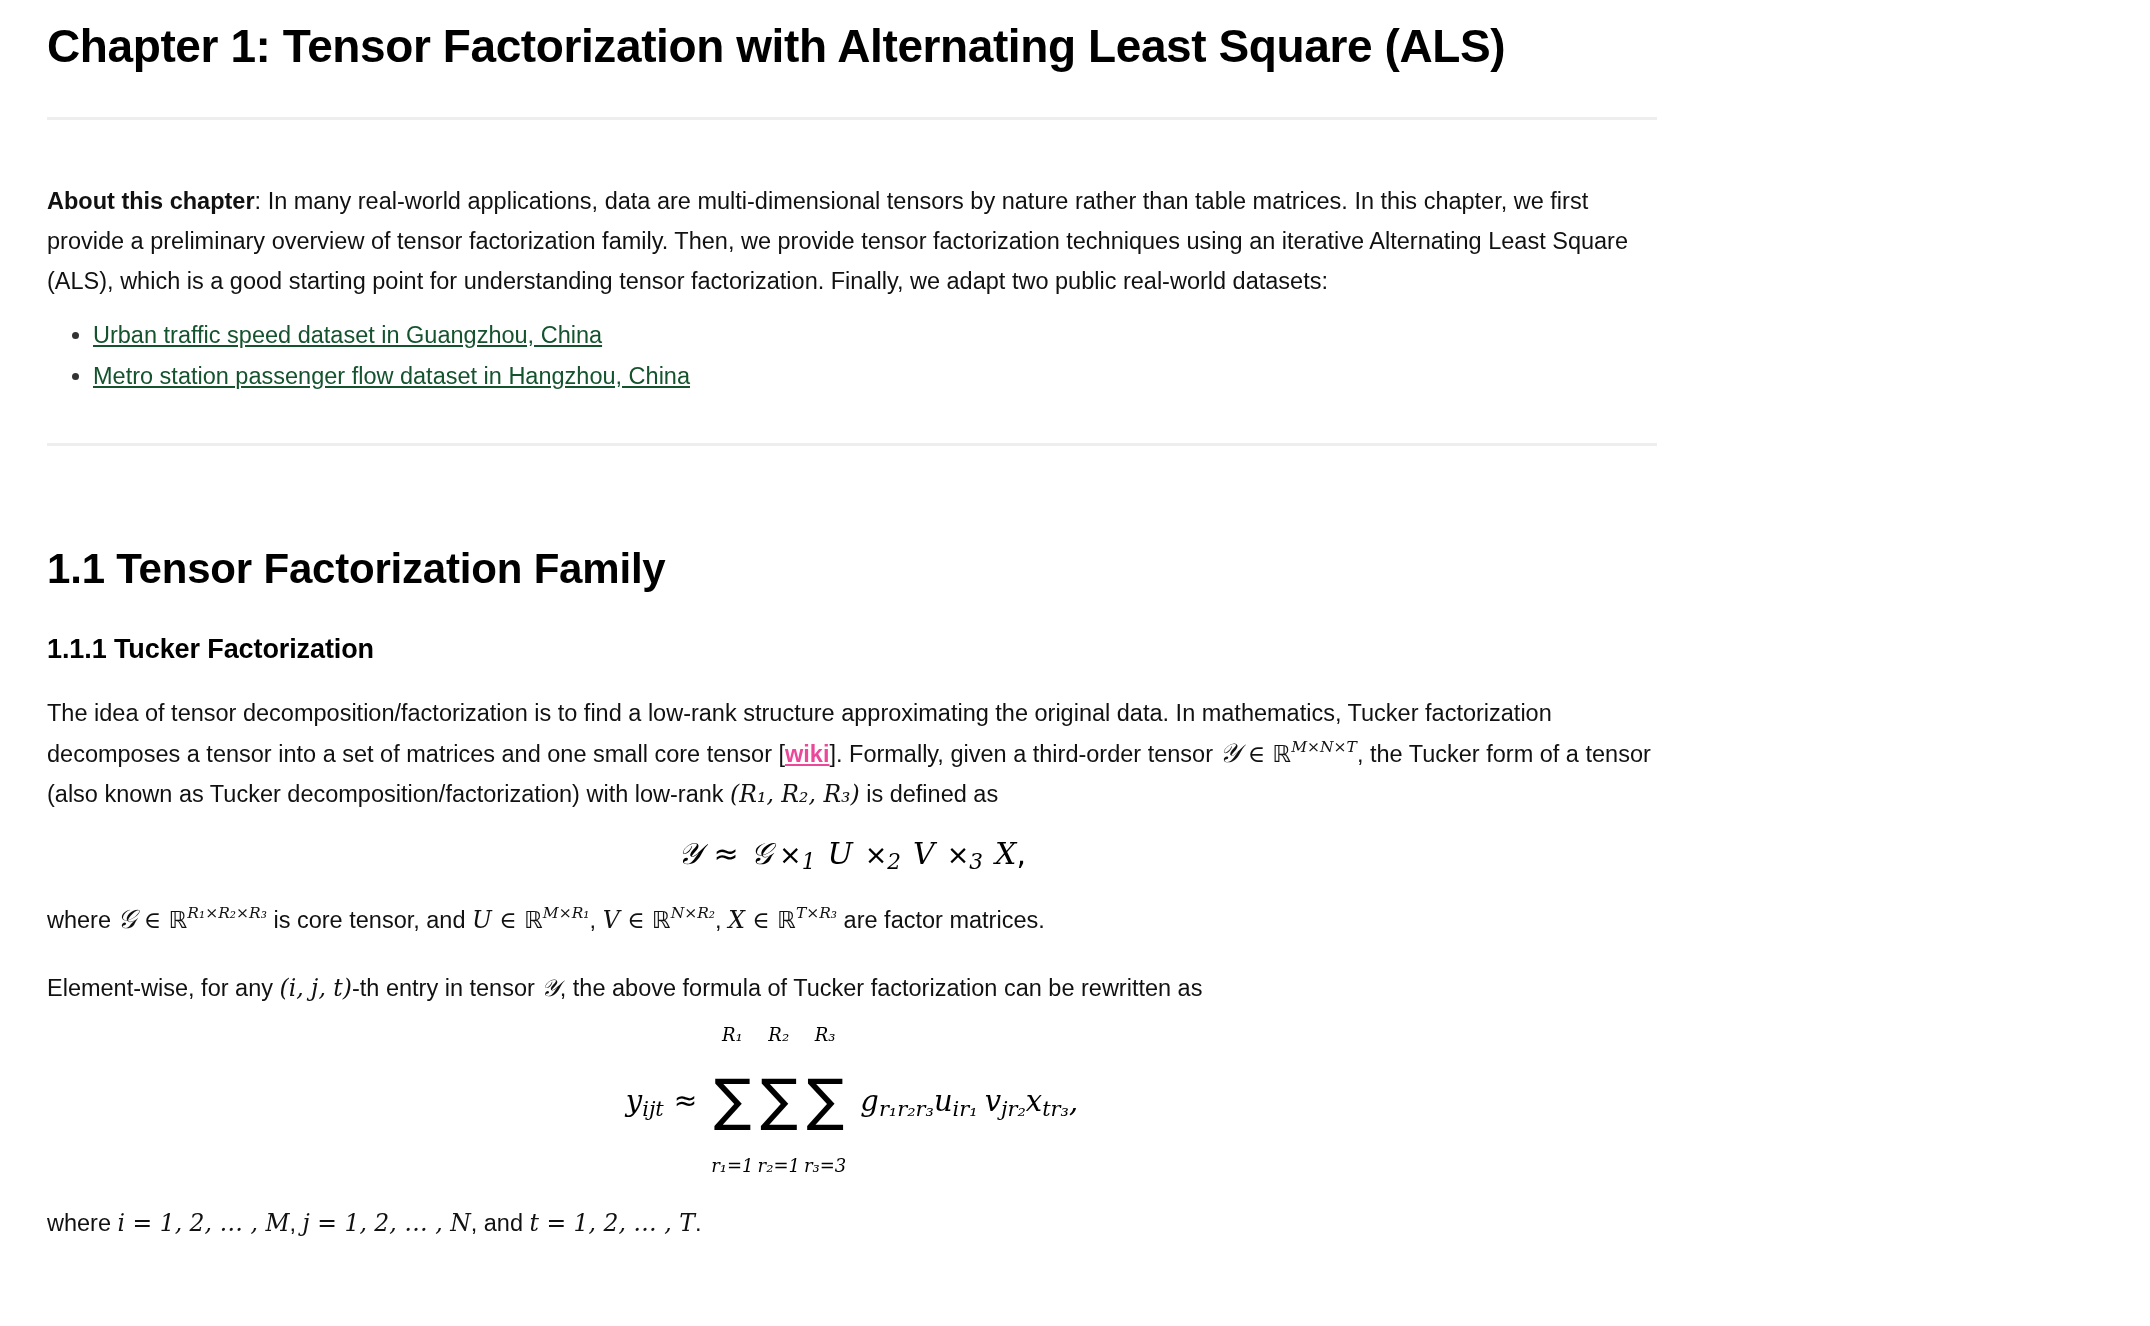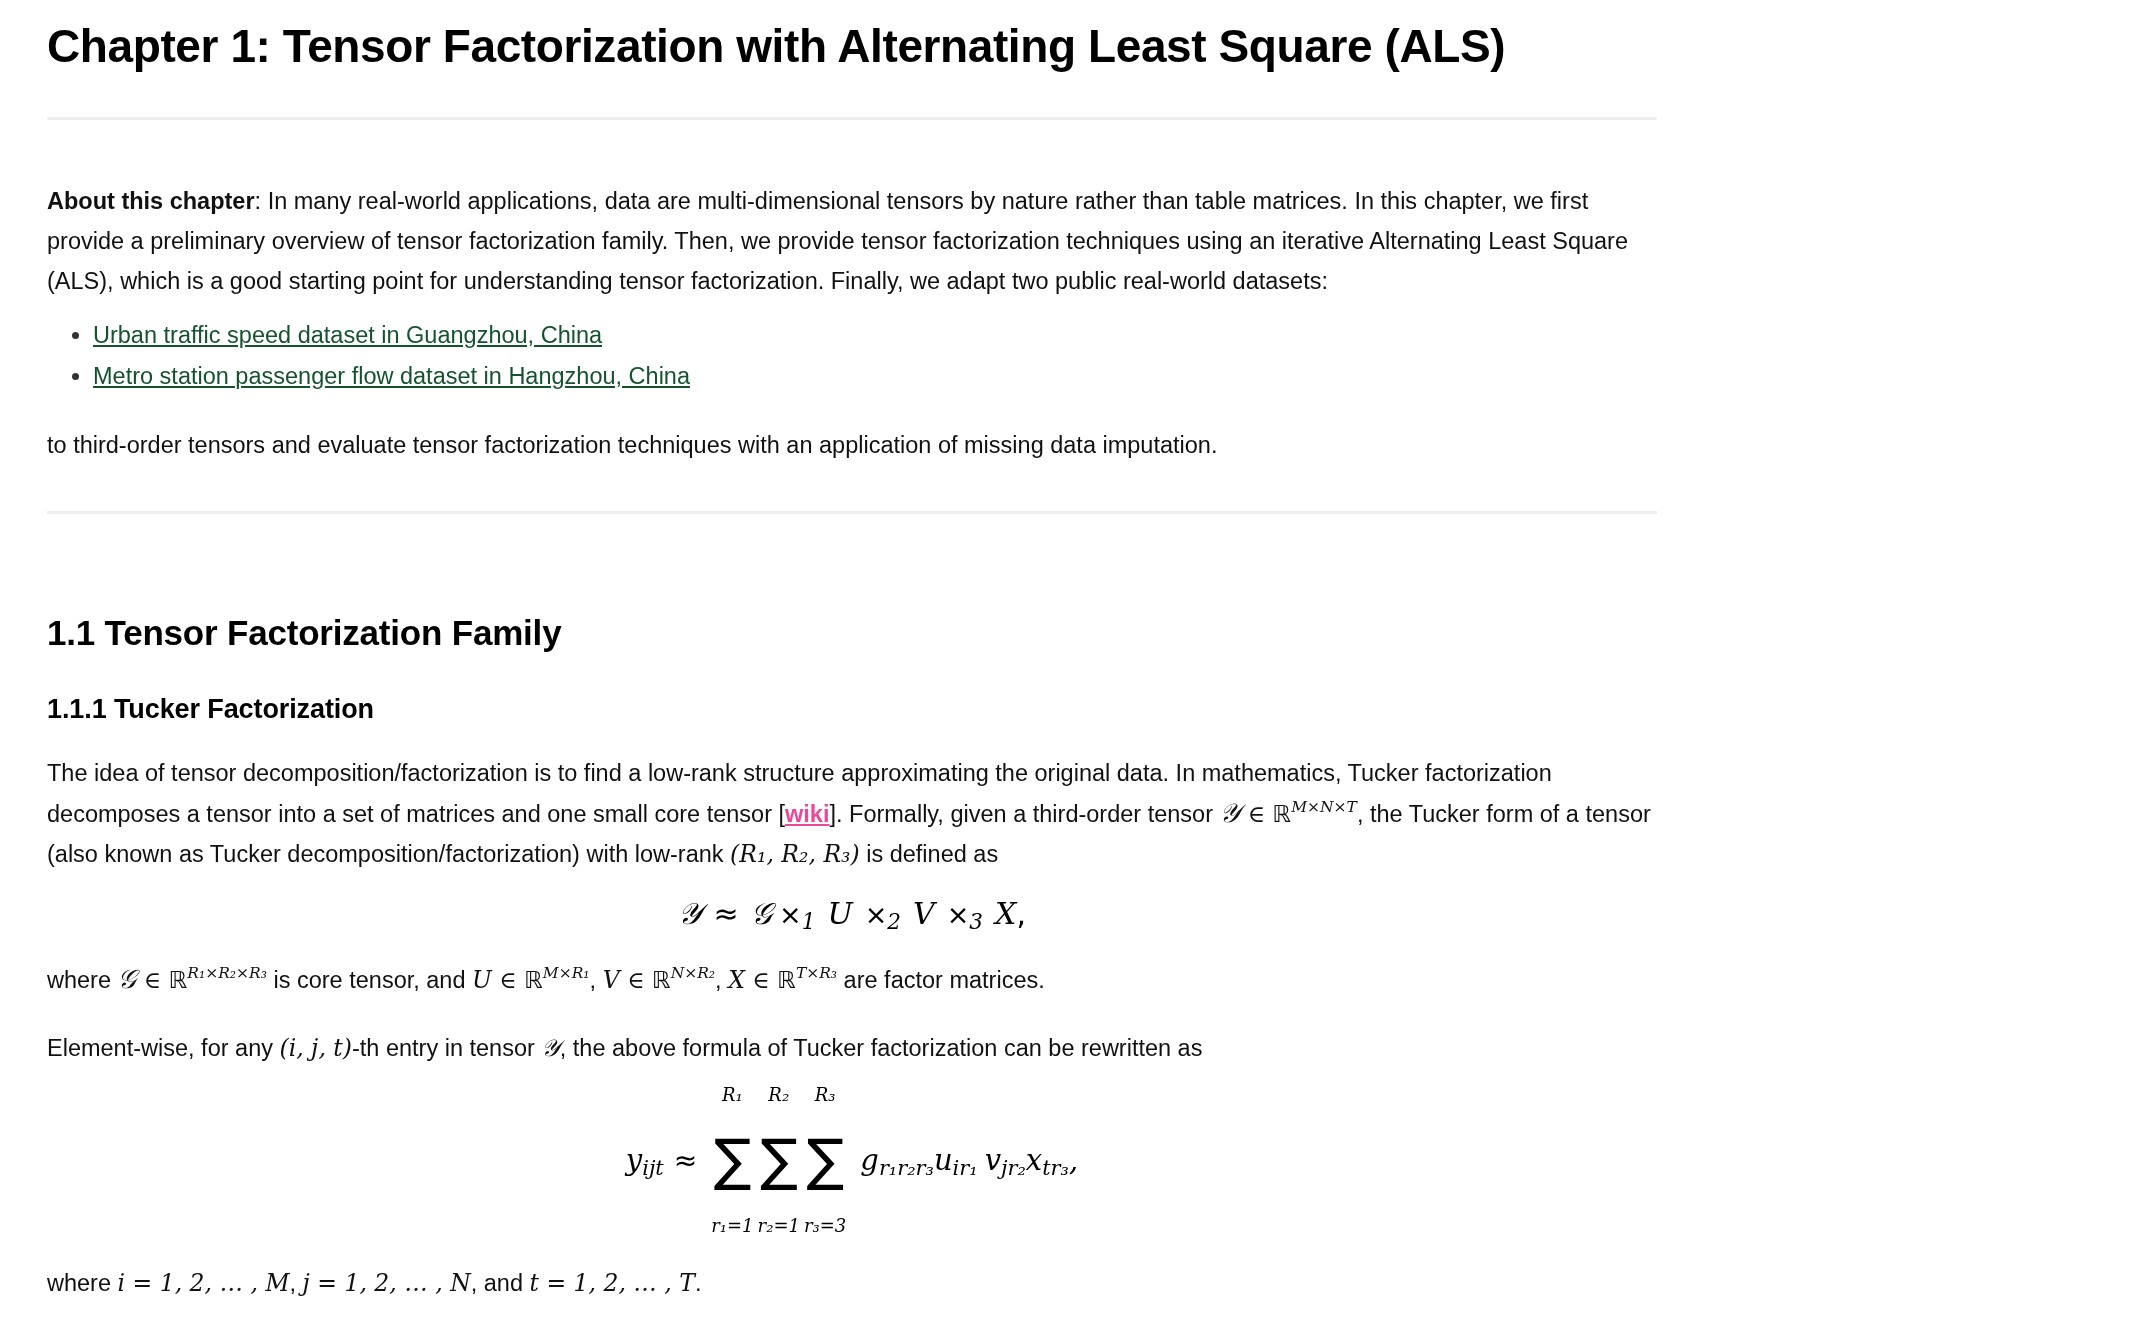--- a/index.html
+++ b/index.html
@@ -33,21 +33,21 @@
   .rule {
     border: none;
     border-top: 3px solid #eeeeee;
     margin: 41px 0 0 0;
     height: 0;
   }
   .rule.second {
     margin-top: 46px;
   }
   .h2 {
-    font-size: 35px;
+    font-size: 42px;
     font-weight: bold;
     margin: 0;
     padding-top: 98px;
     letter-spacing: -0.2px;
     line-height: 1.2;
   }
   .h3 {
     font-size: 27px;
     font-weight: bold;
     margin: 0;
@@ -173,21 +173,20 @@
 
   <hr class="rule">
 
   <p class="body intro"><b class="lead">About this chapter</b><span>:</span><span> In many real-world applications, data are multi-dimensional tensors by nature rather than table matrices. In this chapter, we first provide a preliminary overview of tensor factorization family. Then, we provide tensor factorization techniques using an iterative Alternating Least Square (ALS), which is a good starting point for understanding tensor factorization. Finally, we adapt two public real-world datasets:</span></p>
 
   <ul class="dataset-list">
     <li><a class="link" href="#">Urban traffic speed dataset in Guangzhou, China</a></li>
     <li><a class="link" href="#">Metro station passenger flow dataset in Hangzhou, China</a></li>
   </ul>
 
-  <p class="body">to third-order tensors and evaluate tensor factorization techniques with an application of missing data imputation.</p>
 
   <hr class="rule second">
 
   <h2 class="h2">1.1 Tensor Factorization Family</h2>
 
   <h3 class="h3">1.1.1 Tucker Factorization</h3>
 
   <p class="body"><span>The idea of tensor decomposition/factorization is to find a low-rank structure approximating the original data. In mathematics, Tucker factorization decomposes a tensor into a set of matrices and one small core tensor [</span><a class="link bold" href="#">wiki</a><span>]. Formally, given a third-order tensor </span><span class="math"><span class="cal">𝒴</span> <span class="up">∈</span> <span class="bb">ℝ</span><sup class="sm">M×N×T</sup></span><span>, the Tucker form of a tensor (also known as Tucker decomposition/factorization) with low-rank </span><span class="math">(R₁, R₂, R₃)</span><span> is defined as</span></p>
 
   <div class="eq-display"><span class="cal">𝒴</span><span class="gap-wide"></span><span class="op">≈</span><span class="gap-wide"></span><span class="cal">𝒢</span><span class="gap"></span><span class="times">×</span><sub class="sm2">1</sub><span class="gap-wide"></span><span>U</span><span class="gap-wide"></span><span class="times">×</span><sub class="sm2">2</sub><span class="gap-wide"></span><span>V</span><span class="gap-wide"></span><span class="times">×</span><sub class="sm2">3</sub><span class="gap-wide"></span><span>X</span><span class="op">,</span></div>

